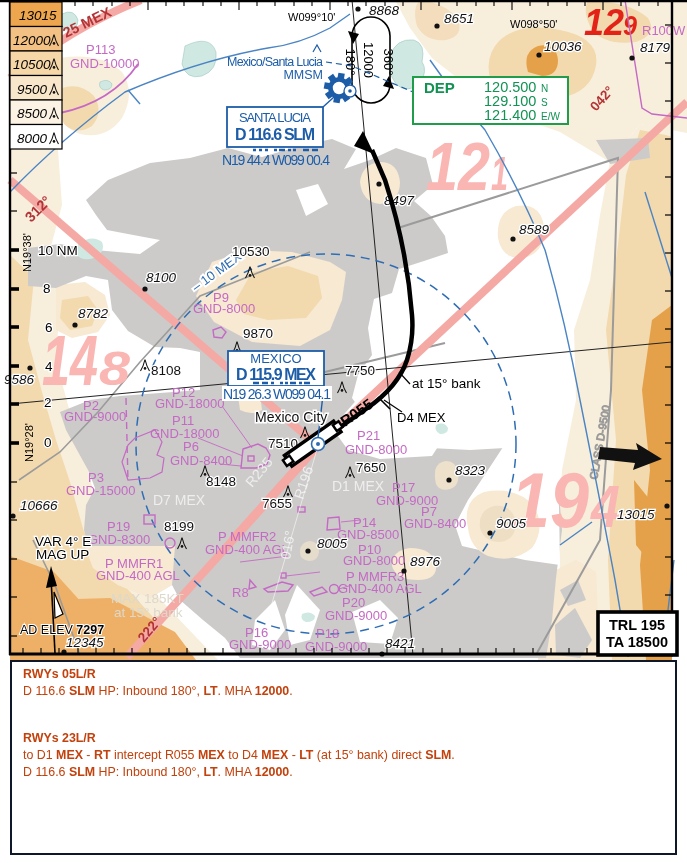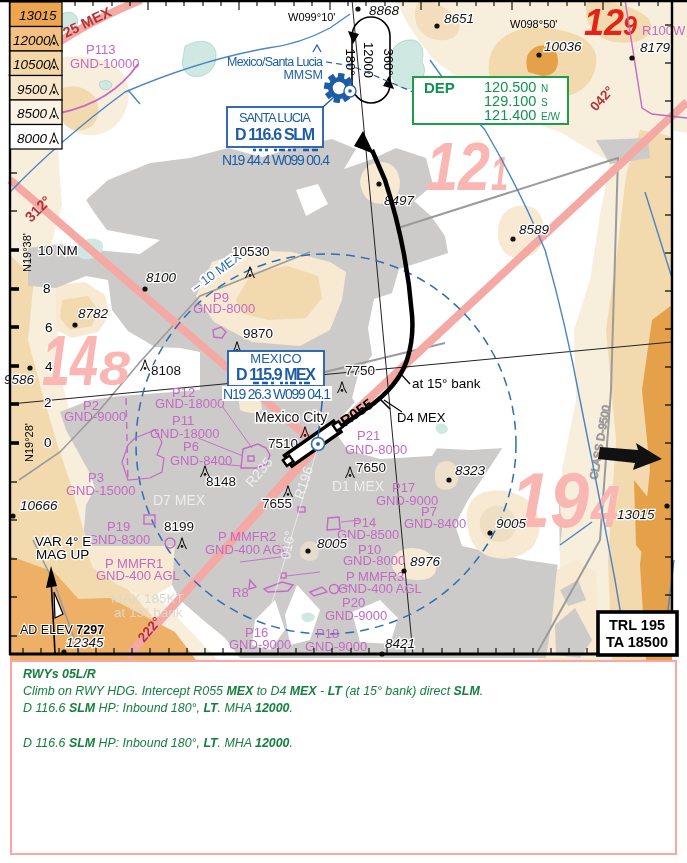--- a/index.html
+++ b/index.html
@@ -1,17 +1,17 @@
 <!DOCTYPE html>
 <html><head>
 <meta charset="utf-8">
 <style>
   html,body{margin:0;padding:0;background:#fff;}
   body{width:687px;height:863px;position:relative;font-family:"Liberation Sans",sans-serif;}
-  #panel{position:absolute;left:10px;top:660px;width:663px;height:191px;border:2px solid #fca5a5;font-size:12.4px;color:#15803d;font-style:italic;}
+  #panel{position:absolute;left:10px;top:660px;width:663px;height:191px;border:2px solid #0f172a;font-size:12.4px;color:#c2410c;}
   #panel .inner{padding:4px 0 0 11px;line-height:17.2px;}
   .h2x{margin-top:12px;}
   #panel b{font-weight:bold;}
   .h{font-weight:bold;}
 </style>
 </head>
 <body>
 <svg id="map" width="687" height="660" viewBox="0 0 687 660" style="position:absolute;left:0;top:0" font-family="Liberation Sans, sans-serif">
 <defs>
  <g id="obs">
@@ -570,18 +570,19 @@
  <text x="20" y="634" font-size="12.5" fill="#000" style="paint-order:stroke" stroke="#ffffff" stroke-width="2">AD ELEV <tspan font-weight="bold">7297</tspan></text>
 
  <rect x="598" y="612" width="79" height="43" fill="#fff" stroke="#000" stroke-width="3.6"></rect>
  <text x="637" y="630" font-size="14.5" font-weight="bold" fill="#000" text-anchor="middle">TRL 195</text>
  <text x="637" y="647" font-size="14.5" font-weight="bold" fill="#000" text-anchor="middle">TA 18500</text>
 </g>
 </svg>
 <div id="panel">
  <div class="inner">
   <div class="h">RWYs 05L/R</div>
-  <div>Climb on RWY HDG. Intercept R055 <b>MEX</b> to D4 <b>MEX</b> - <b>LT</b> (at 15° bank) direct <b>SLM</b>.</div>
   <div>D 116.6 <b>SLM</b> HP: Inbound 180°, <b>LT</b>. MHA <b>12000</b>.</div>
   <div>&nbsp;</div>
+  <div class="h h2x">RWYs 23L/R</div>
+  <div>to D1 <b>MEX</b> - <b>RT</b> intercept R055 <b>MEX</b> to D4 <b>MEX</b> - <b>LT</b> (at 15° bank) direct <b>SLM</b>.</div>
   <div>D 116.6 <b>SLM</b> HP: Inbound 180°, <b>LT</b>. MHA <b>12000</b>.</div>
  </div>
 </div>
 
 </body></html>

